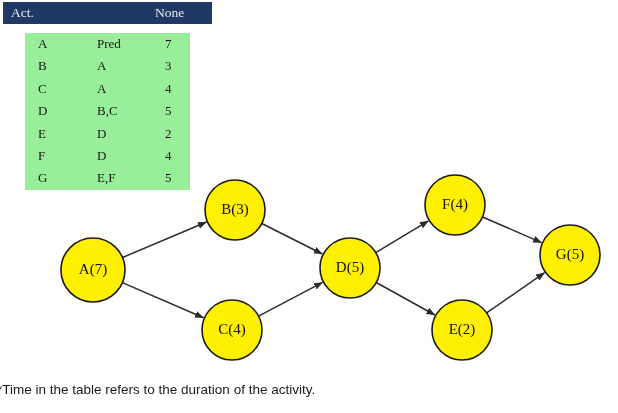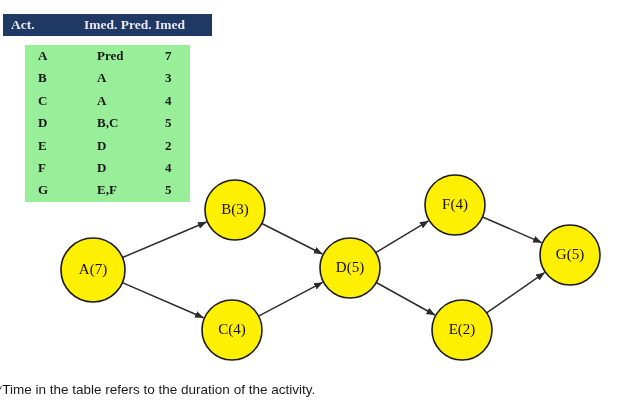--- a/index.html
+++ b/index.html
@@ -12,23 +12,22 @@
     height: 413px;
     position: relative;
     overflow: hidden;
     font-family: "Liberation Serif", serif;
   }
 
   
   #activity-table {
     position: absolute;
     left: 3px;
-    top: 14px;
+    top: 2px;
     width: 238px;
-    font-weight: bold;
   }
   #table-header-row {
     height: 22px;
     background: #1f3864;
     position: relative;
     width: 209px;
   }
   #table-header-row .th {
     position: absolute;
     top: 1px;
@@ -108,22 +107,21 @@
     white-space: nowrap;
   }
 </style>
 </head>
 <body>
 
 <div id="activity-table">
 
   <div id="table-header-row">
     <span class="th" id="th-act">Act.</span>
-    <span class="th" id="th-pred">Imed. Pred.</span>
-    <span class="th" id="th-time">Imed</span>
+    <span class="th" id="th-time">None</span>
   </div>
 
   <div id="table-body">
     <div class="table-row">
       <span class="cell cell-act">A</span>
       <span class="cell cell-pred">Pred</span>
       <span class="cell cell-time">7</span>
     </div>
     <div class="table-row">
       <span class="cell cell-act">B</span>

